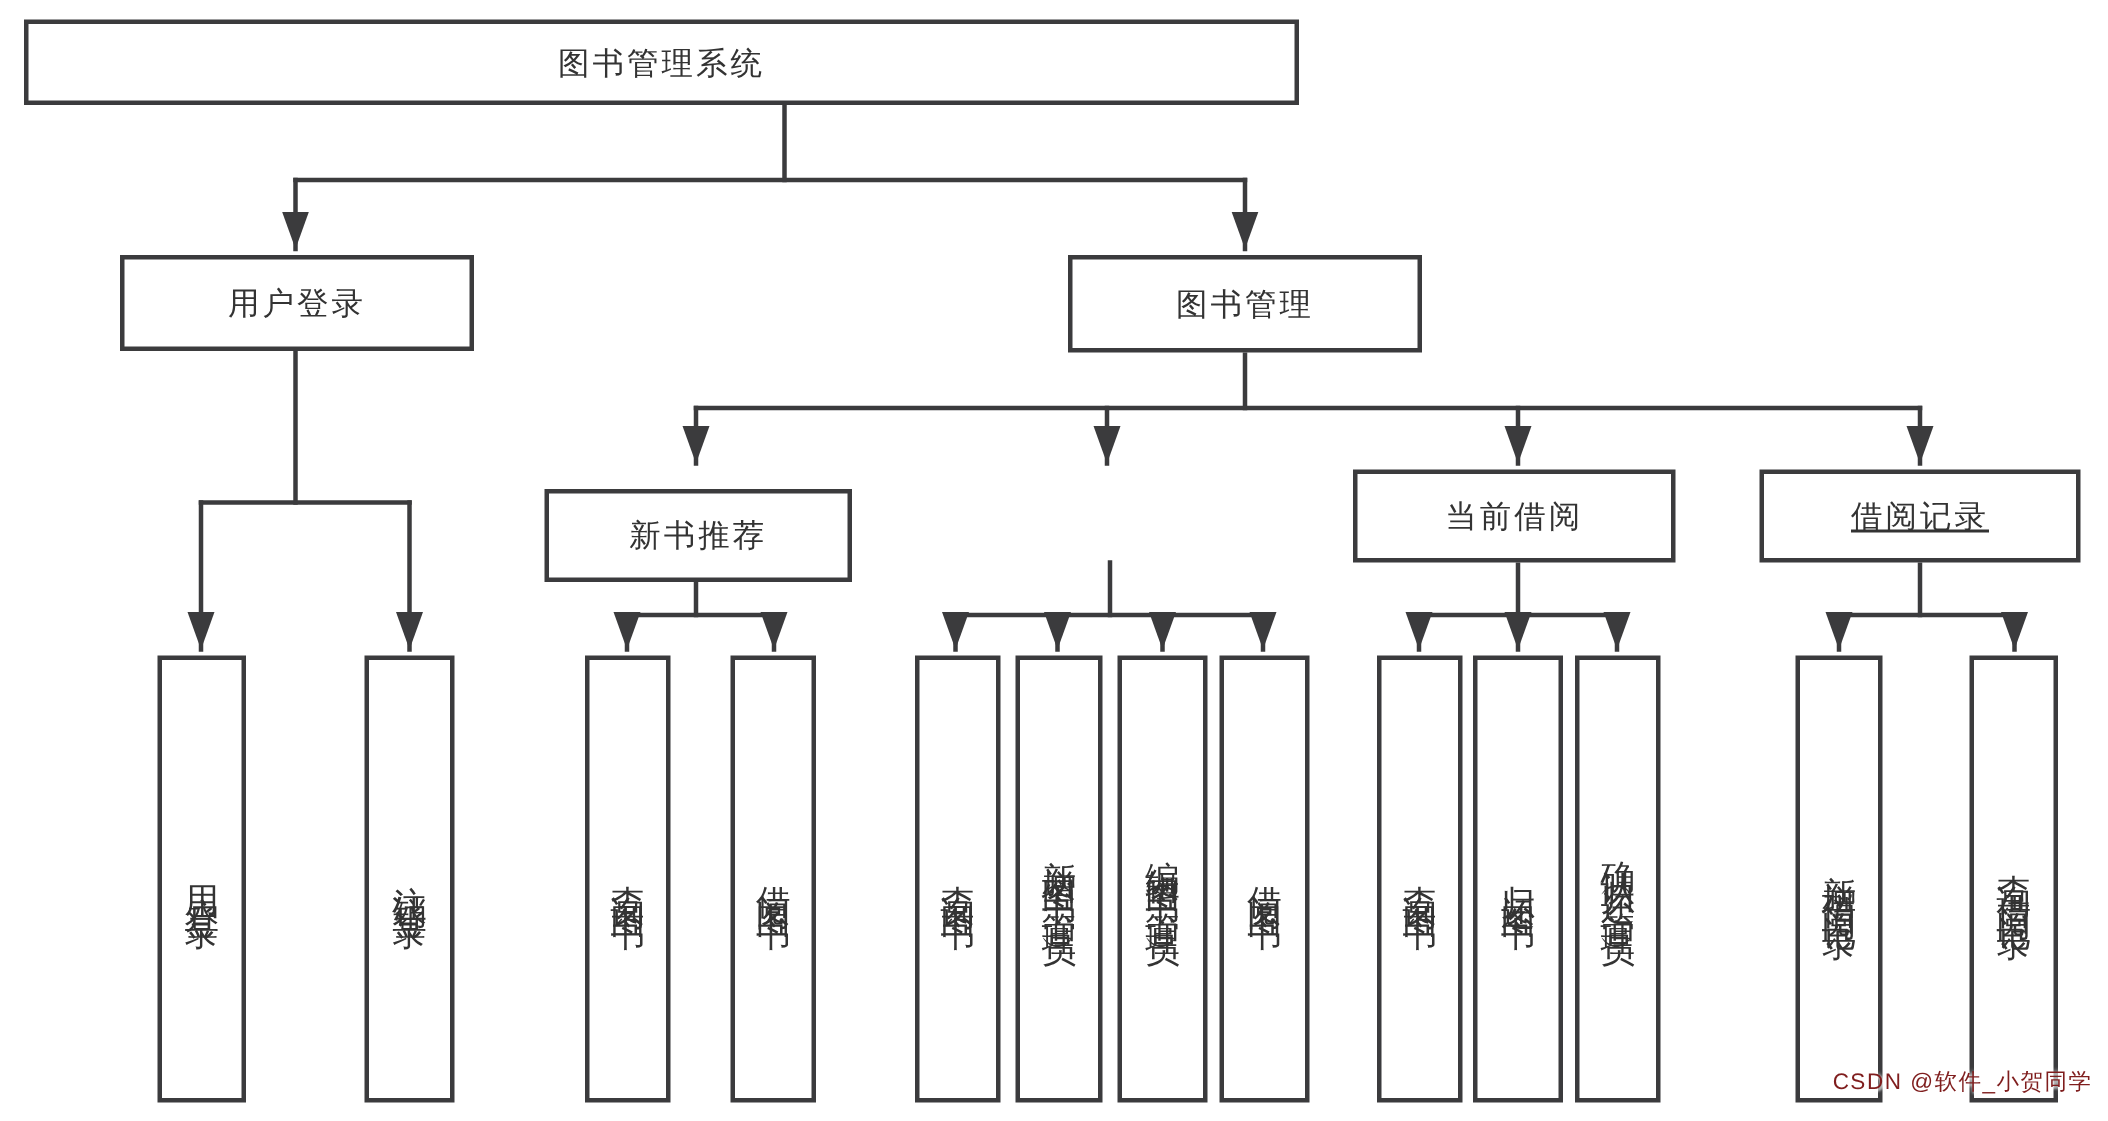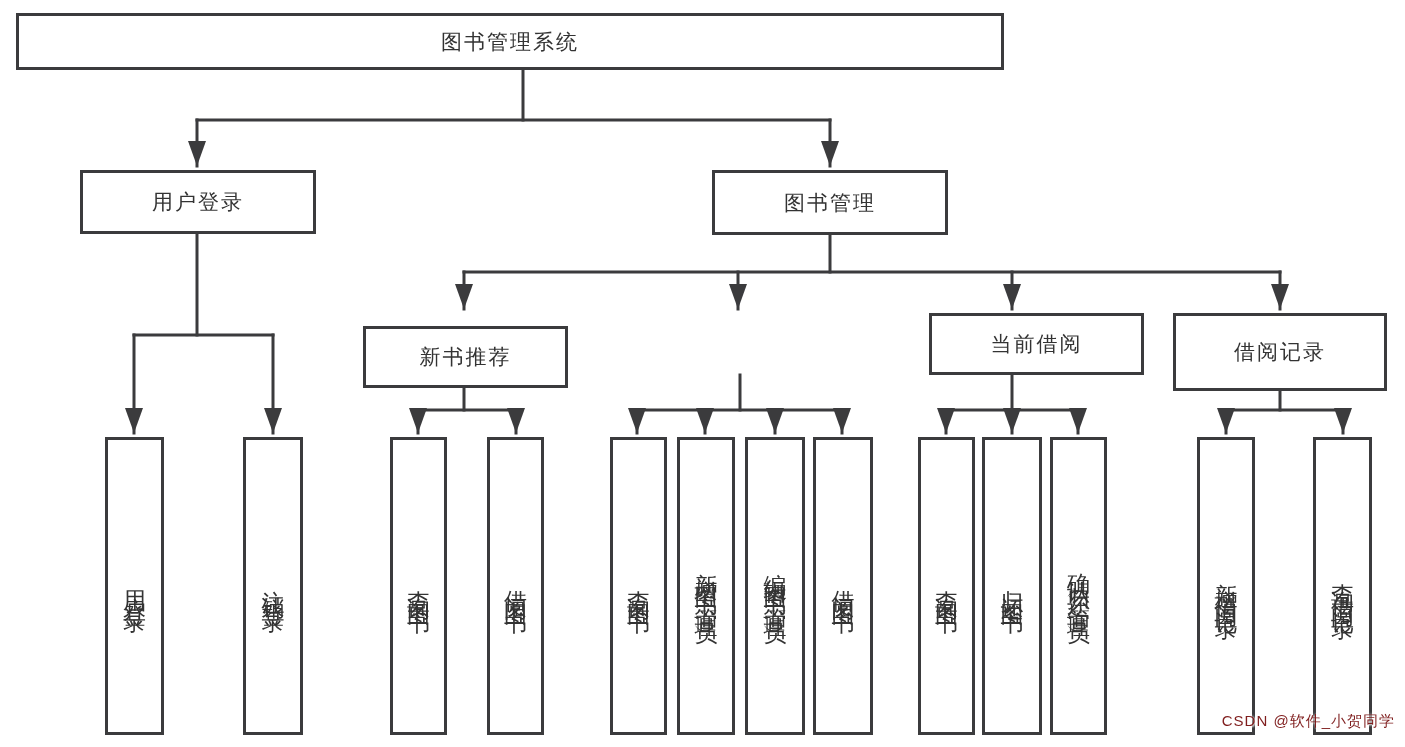--- a/index.html
+++ b/index.html
@@ -108,38 +108,38 @@
       <line x1="1012" y1="410" x2="1012" y2="433" marker-end="url(#arrow)"></line>
       <line x1="1078" y1="410" x2="1078" y2="433" marker-end="url(#arrow)"></line>
 
       <line x1="1280" y1="375" x2="1280" y2="410"></line>
       <line x1="1226" y1="410" x2="1343" y2="410"></line>
       <line x1="1226" y1="410" x2="1226" y2="433" marker-end="url(#arrow)"></line>
       <line x1="1343" y1="410" x2="1343" y2="433" marker-end="url(#arrow)"></line>
     </g>
   </svg>
 
-  <div class="node" style="left:16px; top:13px; width:988px; height:57px;">
+  <div class="node" style="left:16px; top:13px; width:850px; height:57px;">
     <span class="h-label">图书管理系统</span>
   </div>
 
   <div class="node" style="left:80px; top:170px; width:236px; height:64px;">
     <span class="h-label">用户登录</span>
   </div>
   <div class="node" style="left:712px; top:170px; width:236px; height:65px;">
     <span class="h-label">图书管理</span>
   </div>
 
   <div class="node" style="left:363px; top:326px; width:205px; height:62px;">
     <span class="h-label">新书推荐</span>
   </div>
-  <div class="node" style="left:902px; top:313px; width:215px; height:62px;margin-left:27px;">
+  <div class="node" style="left:902px; top:313px; width:215px; height:62px;">
     <span class="h-label">当前借阅</span>
   </div>
-  <div class="node" style="left:1173px; top:313px; width:214px; height:78px;">
+  <div class="node" style="left:1173px; top:313px; width:214px; height:62px;text-decoration:underline;">
     <span class="h-label">借阅记录</span>
   </div>
 
   <div class="node leaf" style="left:105px; top:437px; width:59px; height:298px;">
     <span class="v-label">用户登录</span>
   </div>
   <div class="node leaf" style="left:243px; top:437px; width:60px; height:298px;">
     <span class="v-label">注销登录</span>
   </div>
 

